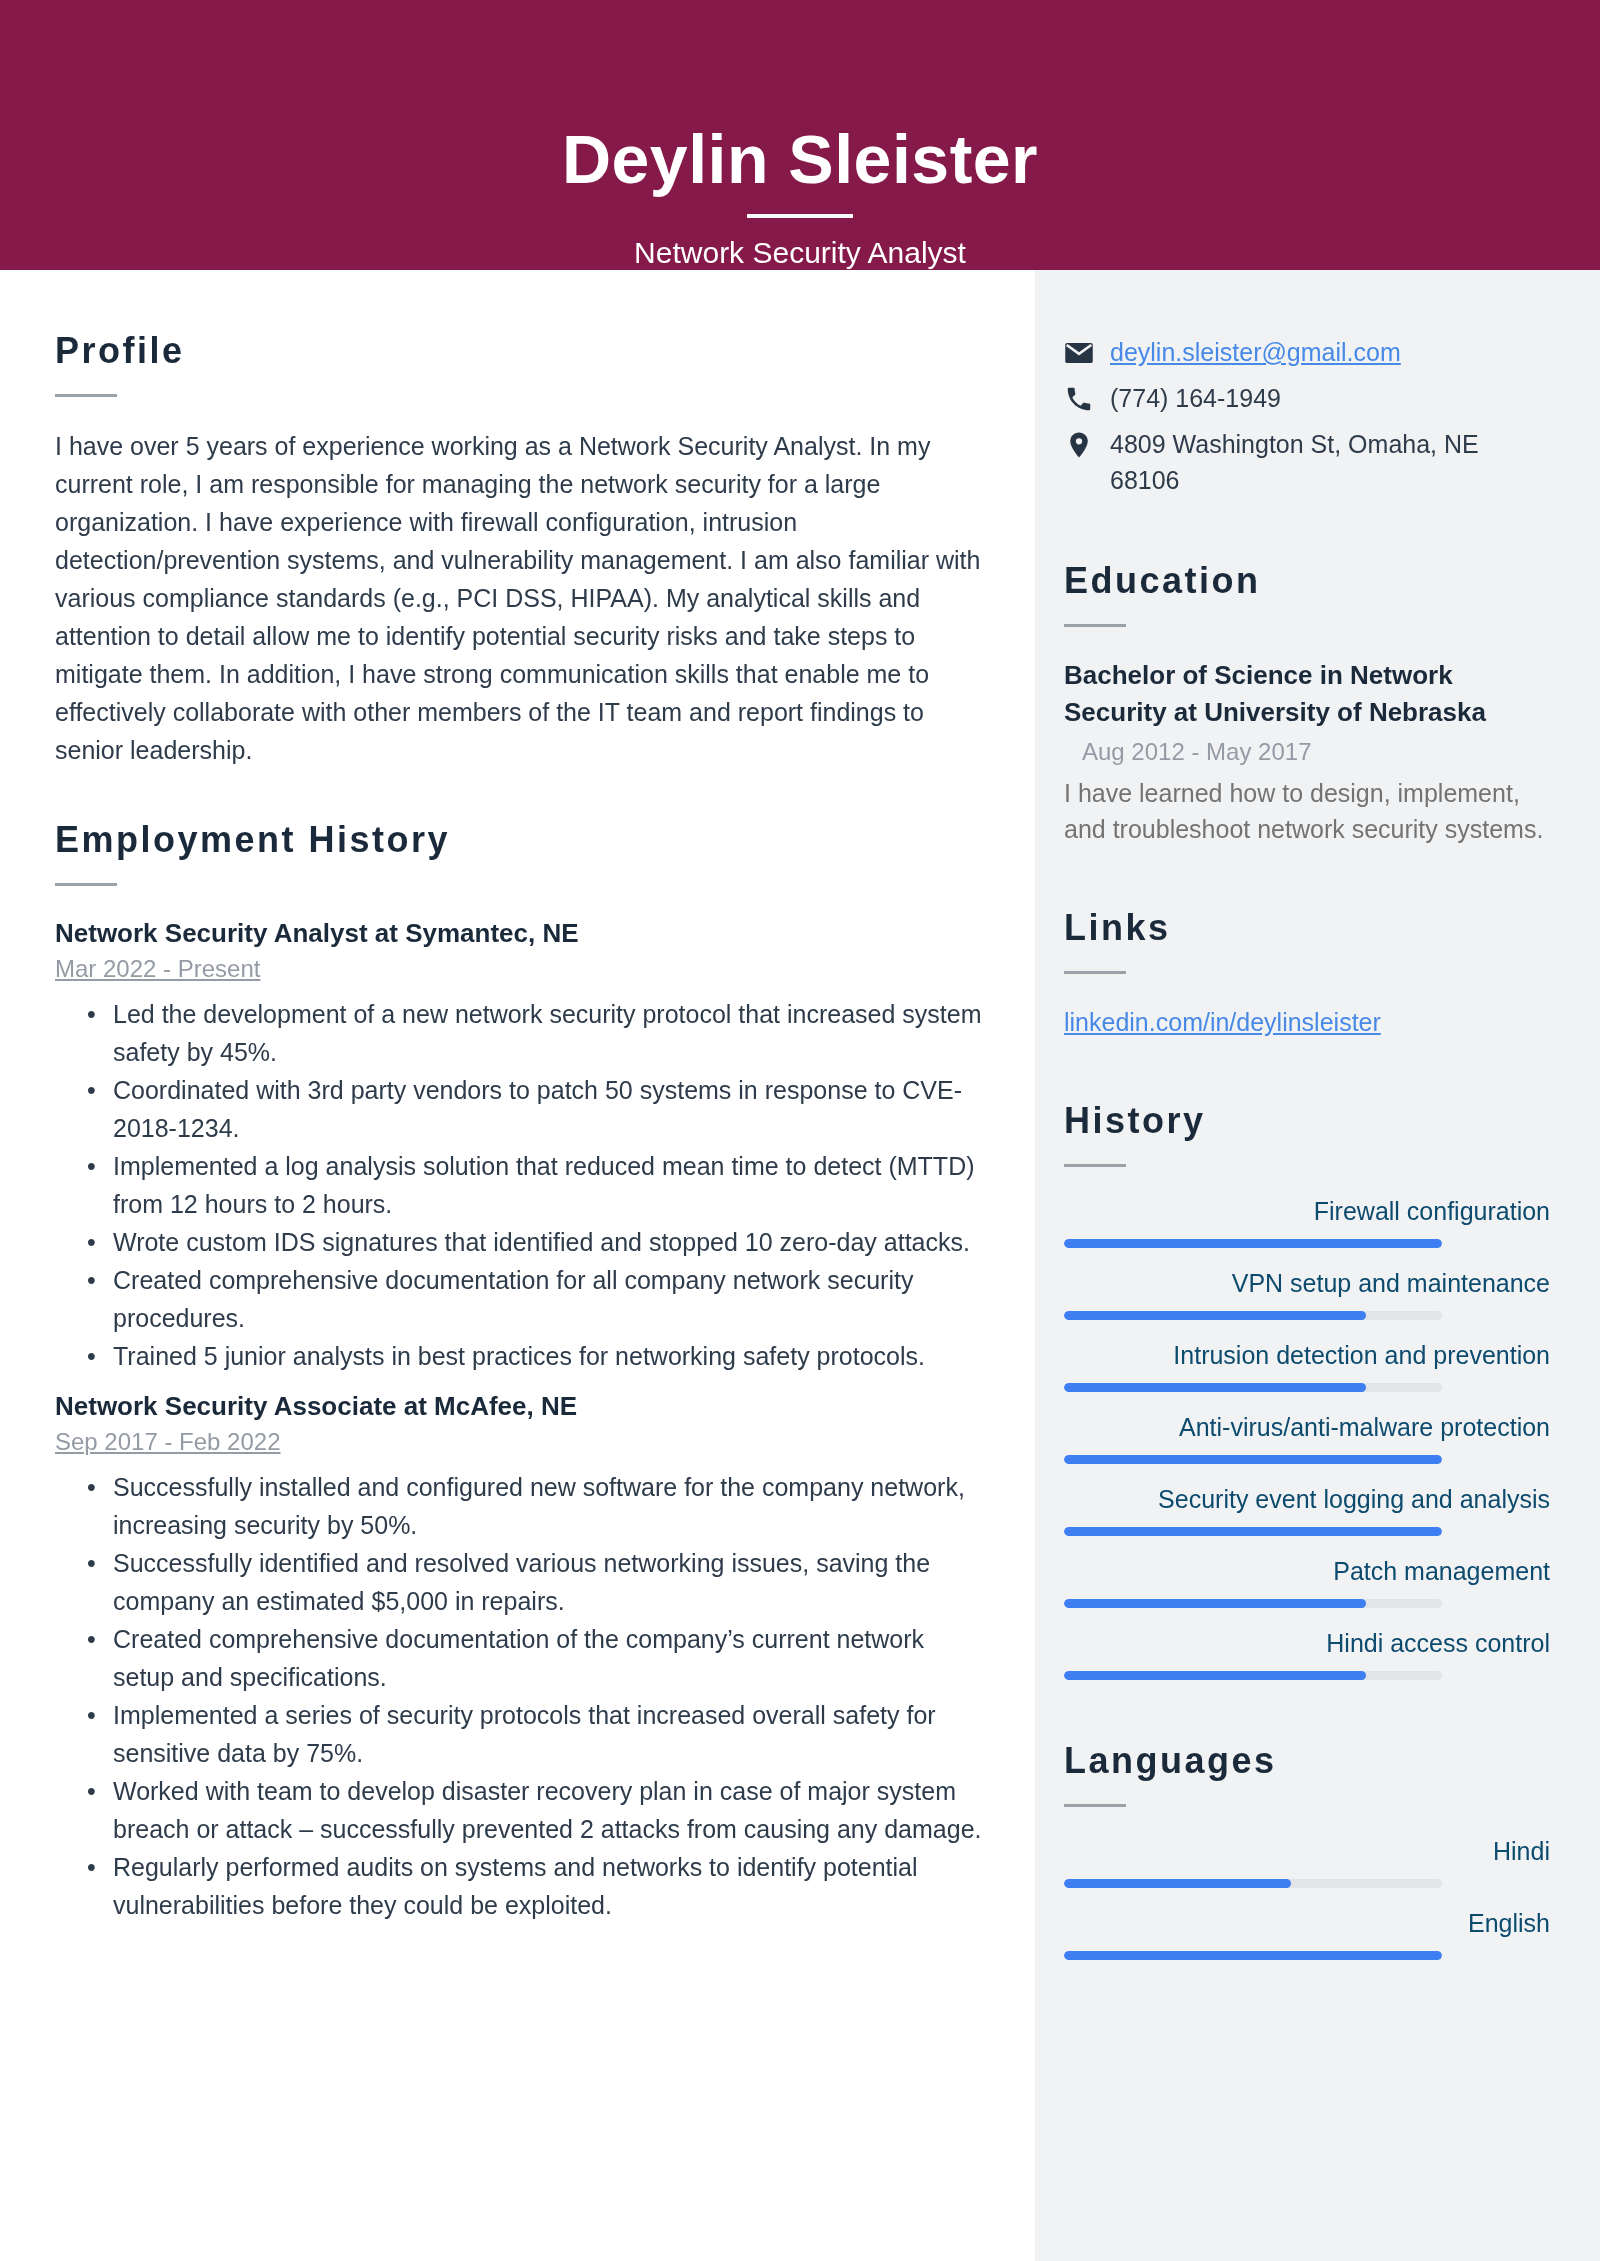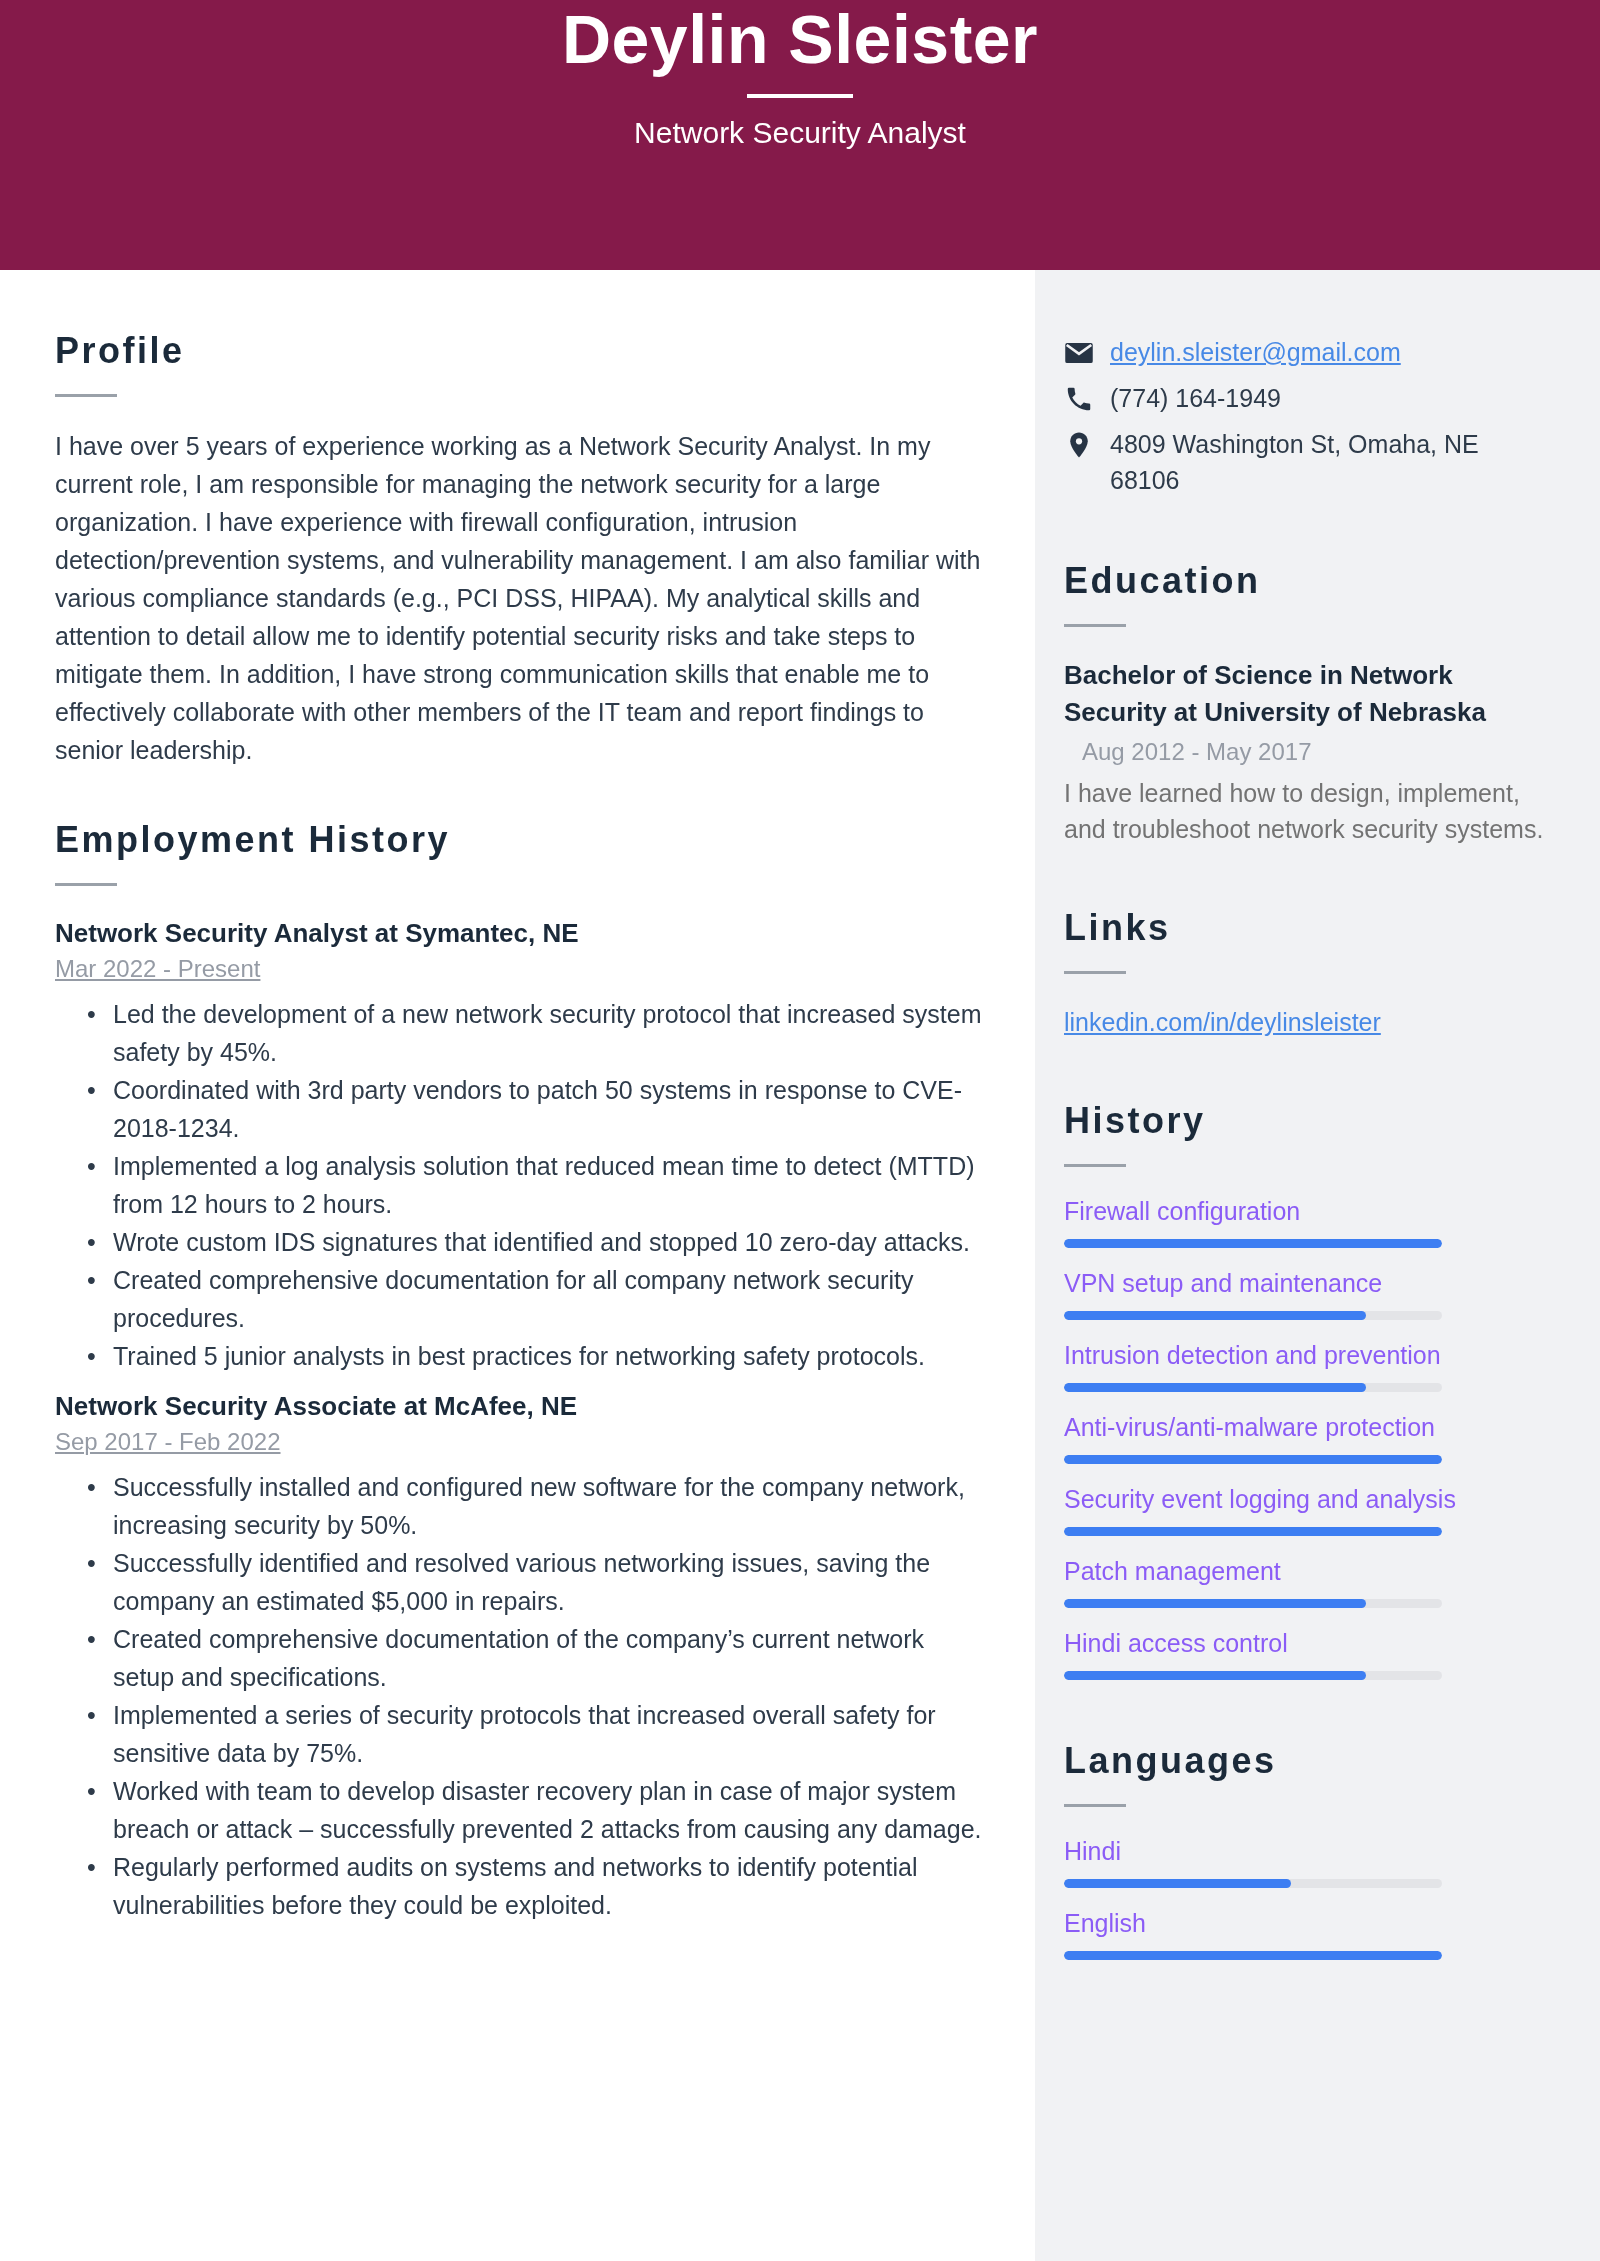--- a/index.html
+++ b/index.html
@@ -17,21 +17,21 @@
   }
 
   
   .hdr {
     height: 270px;
     background: #851A4A;
     color: #ffffff;
     display: flex;
     flex-direction: column;
     align-items: center;
-    justify-content: flex-start;
+    justify-content: flex-end;
     flex: 0 0 auto;
   }
   .hdr h1 {
     font-size: 68px;
     font-weight: 700;
     letter-spacing: 0.5px;
     line-height: 1.15;
   }
   .hdr-rule {
     width: 106px;
@@ -151,23 +151,24 @@
   }
   .side-text {
     font-size: 25px;
     line-height: 36px;
     color: #737373;
   }
 
   .skill { margin-bottom: 21px; }
   .skill-label {
     font-size: 25px;
-    color: #8b5cf6;
+    color: #0c4a6e;
     margin-bottom: 13px;
     white-space: nowrap;
+    text-align: right;
   }
   .track {
     width: 378px;
     height: 9px;
     background: #E3E4E7;
     border-radius: 5px;
     overflow: hidden;
   }
   .fill {
     height: 100%;

